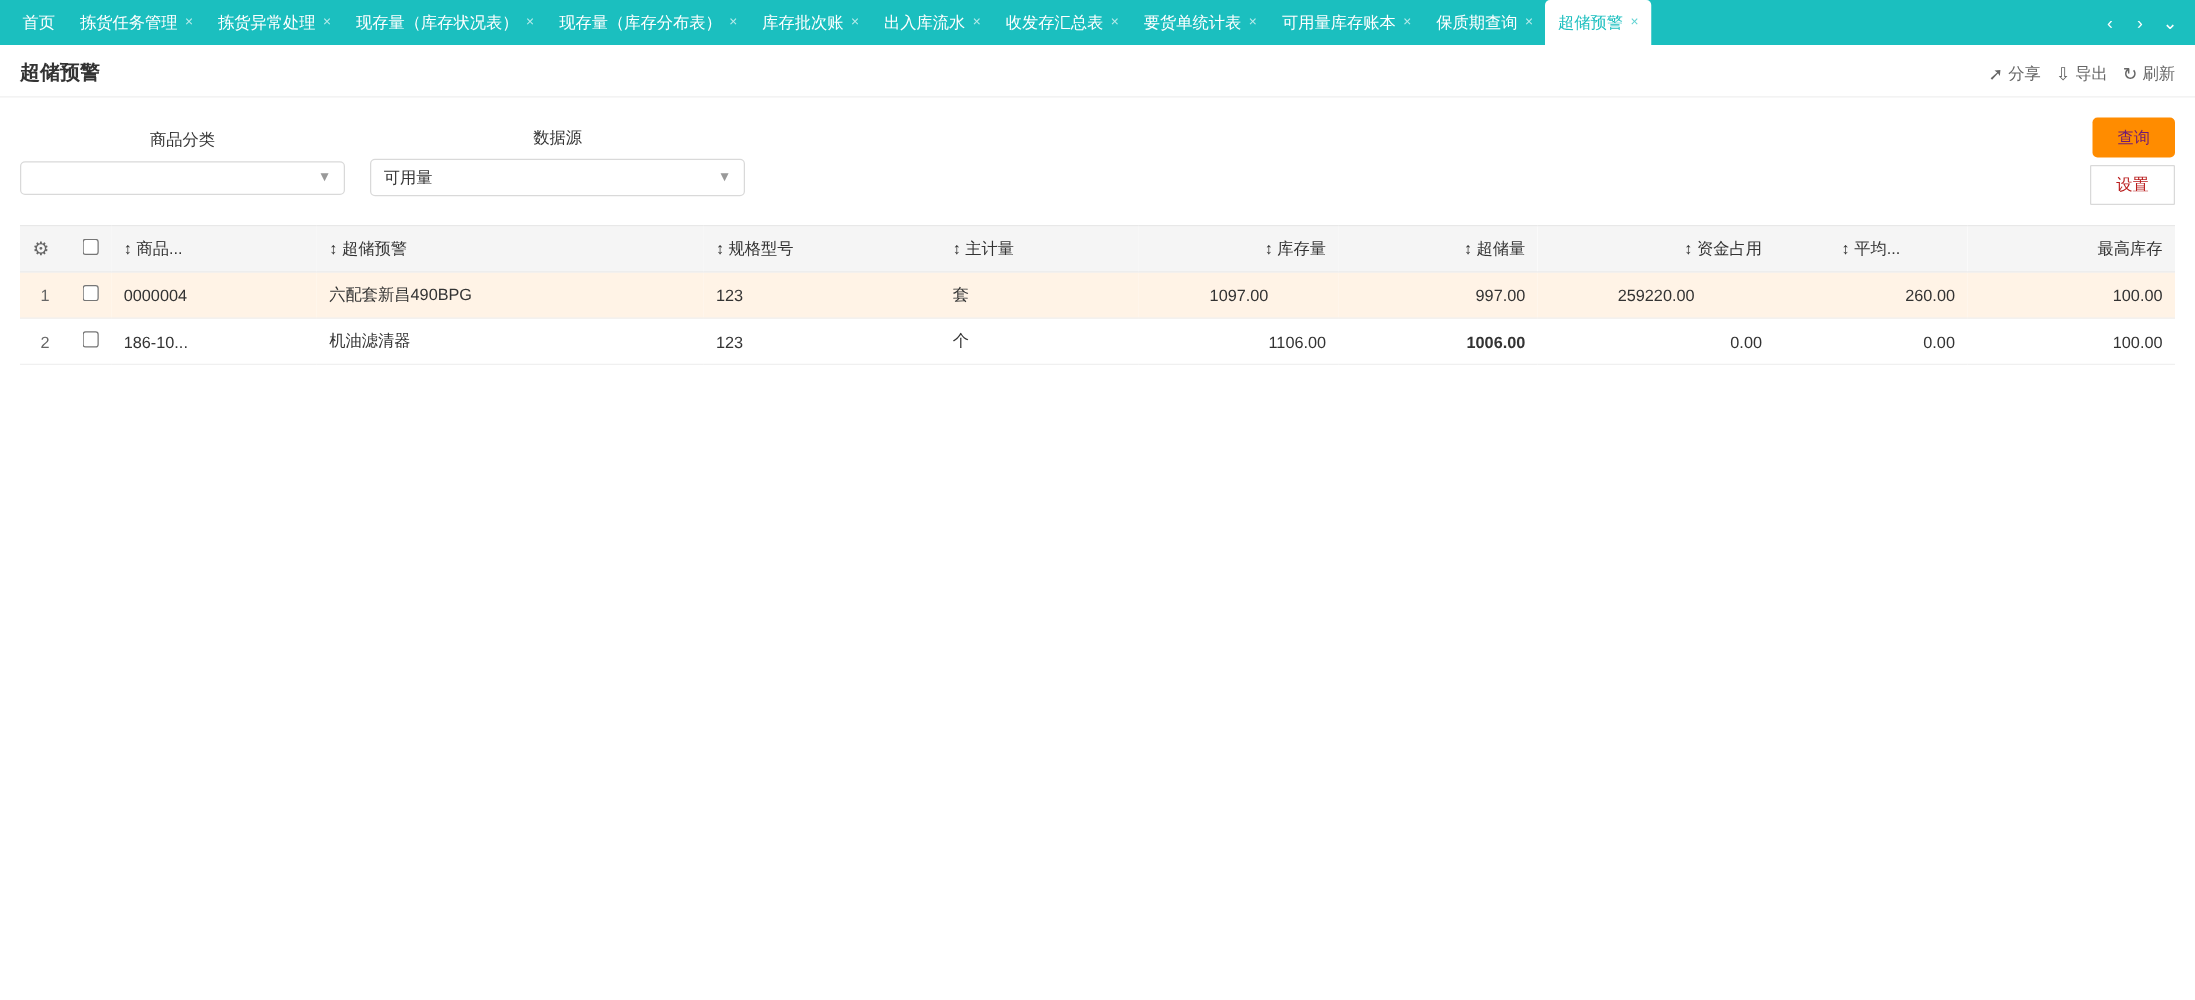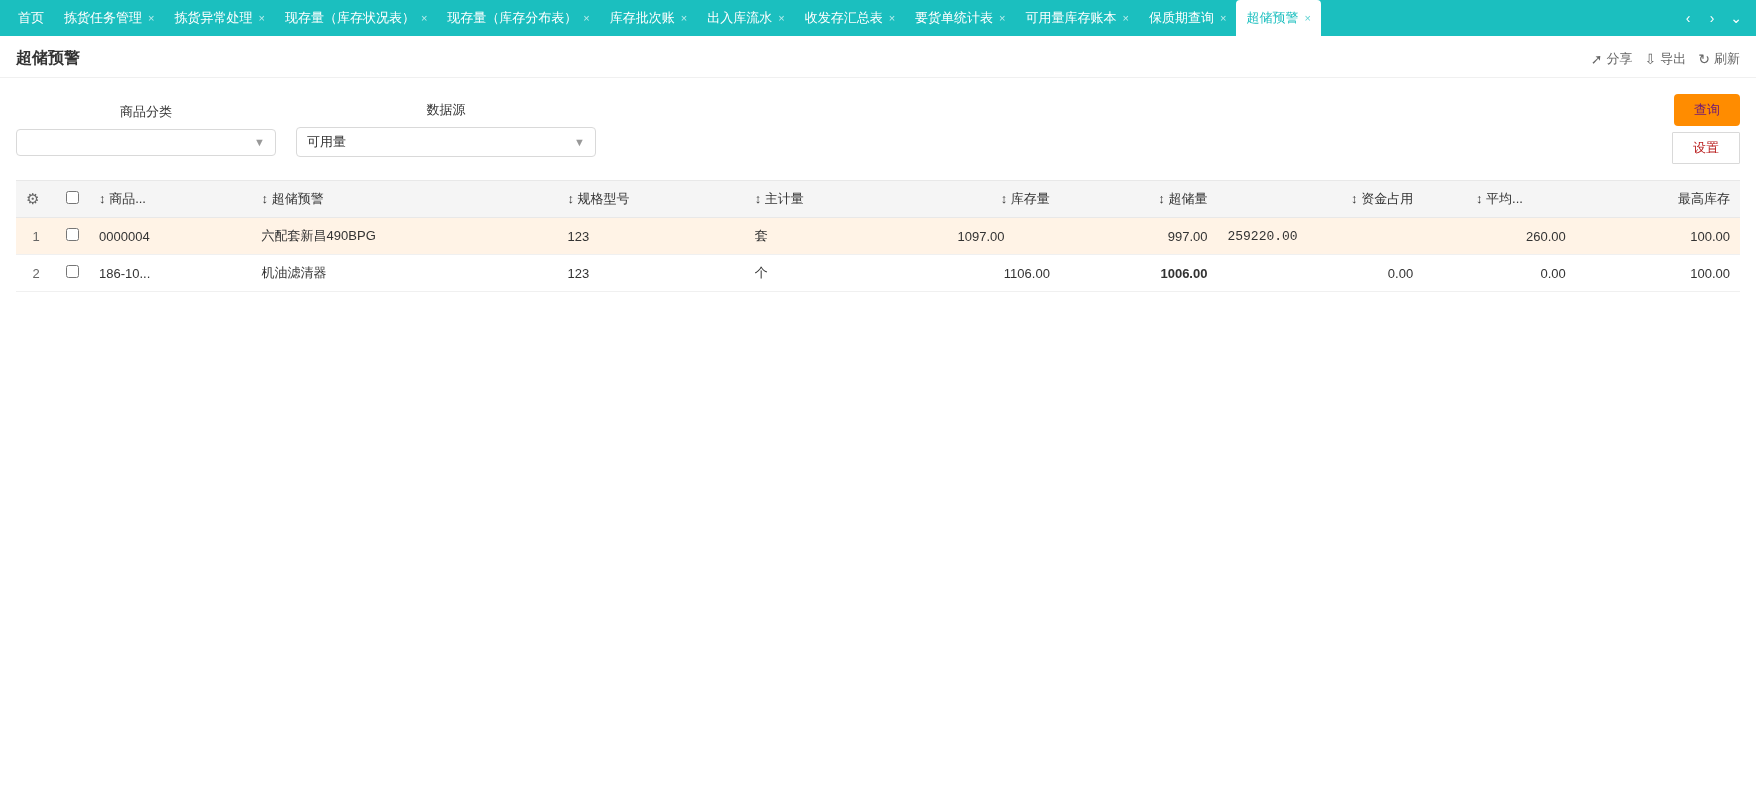--- a/index.html
+++ b/index.html
@@ -289,21 +289,21 @@
       <td class="row-index">1</td>
       <td class="checkbox-cell">
         <input type="checkbox" style="">
       </td>
       <td>0000004</td>
       <td>六配套新昌490BPG</td>
       <td>123</td>
       <td>套</td>
       <td style="text-align:center;">1097.00</td>
       <td style="text-align:right;">997.00</td>
-      <td style="text-align:left;font-family:Liberation Mono, monospace;">259220.00</td>
+      <td style="text-align:center;">259220.00</td>
       <td style="text-align:right;">260.00</td>
       <td style="text-align:right;">100.00</td>
     </tr>
           <tr>
       <td class="row-index">2</td>
       <td class="checkbox-cell">
         <input type="checkbox" style="">
       </td>
       <td>186-10...</td>
       <td>机油滤清器</td>

